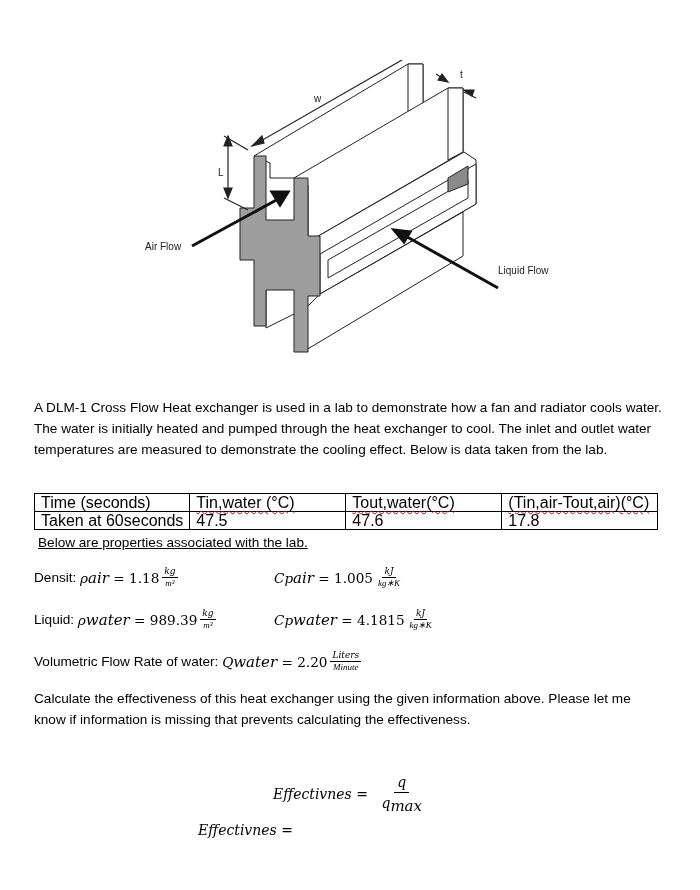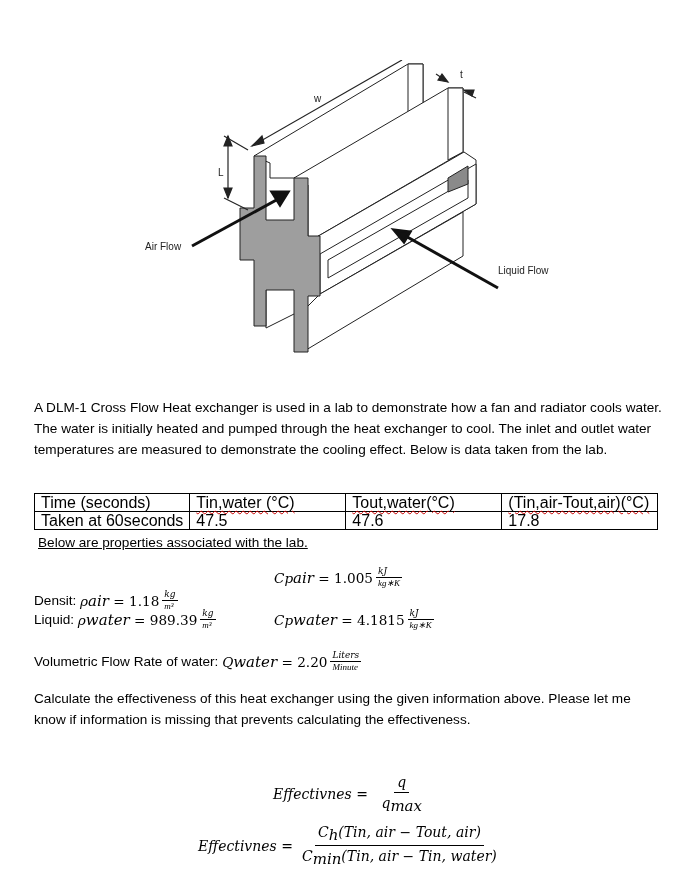--- a/index.html
+++ b/index.html
@@ -10,21 +10,21 @@
   .diag-label { font-family:"Liberation Sans", sans-serif; font-size:10px; fill:#222; }
   .para { left:34px; width:630px; font-size:13.6px; line-height:21px; }
   #intro { top:397px; }
   table.data { position:absolute; left:34px; top:493px; width:624px; border-collapse:collapse; font-size:16px;border-radius:16px; }
   table.data td { border:1px solid #000; padding:0 6px; height:17px; line-height:17px; white-space:nowrap; }
   .spell { text-decoration: underline wavy #c00; text-decoration-thickness:1px; text-underline-offset:2px; }
   #props-intro { left:38px; top:535px; font-size:13.6px;text-decoration:underline; }
   .math { font-family:"DejaVu Serif", serif; font-style:italic; }
   .num { font-family:"DejaVu Serif", serif; font-style:normal; }
   .eqline { font-size:13.6px; display:flex; align-items:center; white-space:nowrap; }
-  .frac { display:inline-flex; flex-direction:column; vertical-align:middle; margin-left:3px; font-family:"DejaVu Serif", serif; font-style:italic; font-size:9px; line-height:11px; }
+  .frac { display:inline-flex; flex-direction:column; align-items:center; vertical-align:middle; margin-left:3px; font-family:"DejaVu Serif", serif; font-style:italic; font-size:9px; line-height:11px; }
   .frac .top { border-bottom:1px solid #000; padding:0 2px; }
   .frac .bot { padding:0 2px;font-family:Liberation Serif, serif; }
   .sub { font-size:15px; vertical-align:-3px; }
   #question { top:688px; }
   .bigfrac { display:inline-flex; flex-direction:column; align-items:center; vertical-align:middle; font-family:"DejaVu Serif", serif; font-style:italic; font-size:14px; line-height:20px; margin-left:6px; }
   .bigfrac .top { border-bottom:1px solid #000; padding:0 3px; }
   .bigfrac .bot { padding:0 3px; }
   .eff { font-family:"DejaVu Serif", serif; font-style:italic; font-size:14px; display:flex; align-items:center; white-space:nowrap; }
 </style>
 </head>
@@ -106,21 +106,21 @@
     <td>Taken at 60seconds</td>
     <td>47.5</td>
     <td>47.6</td>
     <td>17.8</td>
   </tr>
 </tbody>
   </table>
 
 <div id="props-intro" class="abs">Below are properties associated with the lab.</div>
 
-<div class="abs eqline" style="left:34px; top:566px;margin-top:23px;">
+<div class="abs eqline" style="left:34px; top:566px;">
   <span>Densit:</span>&nbsp;
   <span class="math">ρ</span><span class="math sub">air</span>
   <span class="num">&nbsp;=&nbsp;</span><span class="num">1.18</span>
   <span class="frac">
       <span class="top">kg</span>
       <span class="bot">m³</span>
     </span>
 </div>
 
 <div class="abs eqline" style="left:274px; top:566px;">
@@ -172,17 +172,13 @@
     <span class="num">&nbsp;=&nbsp;</span>
   <span class="bigfrac">
     <span class="top">q</span>
     <span class="bot"><span>q</span><span class="sub">max</span></span>
   </span>
 </div>
 
 <div class="abs eff" style="left:198px; top:822px;">
   <span>Effectivnes</span>
     <span class="num">&nbsp;=</span>
-  <span class="bigfrac">
-    <span class="top"><span>C</span><span class="sub">h</span><span>(Tin, air − Tout, air)</span></span>
-    <span class="bot"><span>C</span><span class="sub">min</span><span>(Tin, air − Tin, water)</span></span>
-  </span>
 </div>
 
 </body></html>

